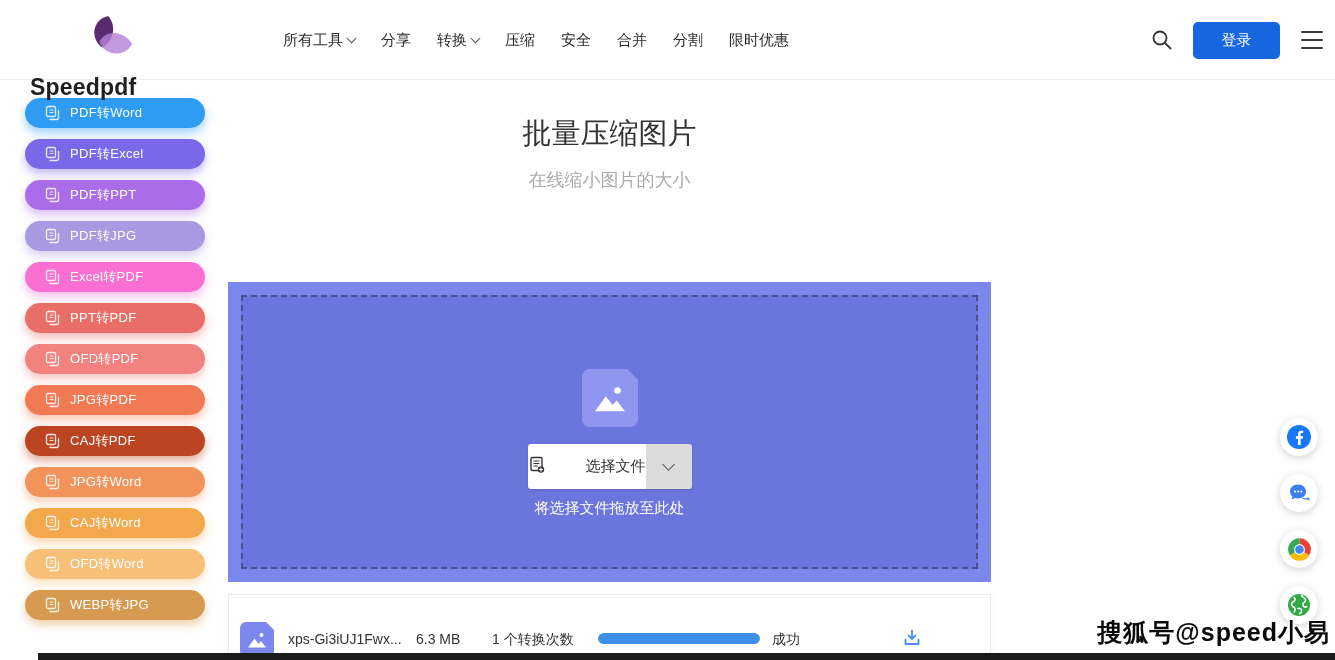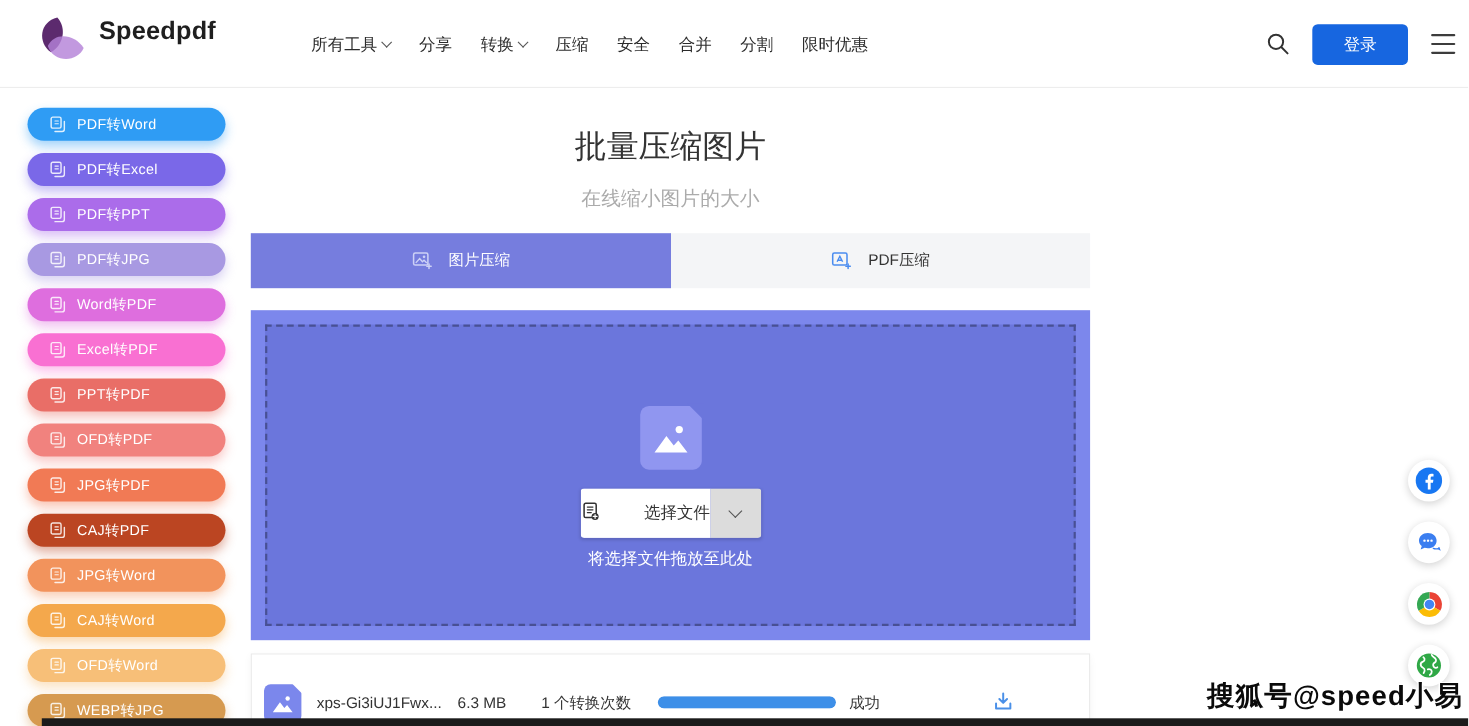--- a/index.html
+++ b/index.html
@@ -3,21 +3,21 @@
 <meta charset="utf-8">
 <style>
   * { margin:0; padding:0; box-sizing:border-box; }
   html,body { background:#fff; }
   .page{
     position:relative; width:1335px; height:660px; overflow:hidden;
     font-family:"Liberation Sans","DejaVu Sans",sans-serif; background:#fff;
   }
   
   .header{position:absolute;top:0;left:0;width:1335px;height:80px;background:#fff;border-bottom:1px solid #ededed;z-index:5;}
-  .logo{position:absolute;left:30px;top:14px;display:flex;align-items:flex-start;gap:10px;cursor:pointer;}
+  .logo{position:absolute;left:30px;top:14px;display:flex;align-items:flex-end;gap:10px;cursor:pointer;flex-direction:column;}
   .brand{font-size:23px;font-weight:700;color:#1f1f1f;letter-spacing:.2px;}
   .nav{position:absolute;left:283px;top:0;height:80px;display:flex;align-items:center;gap:26px;}
   .nav-item{display:flex;align-items:center;gap:5px;font-size:15px;color:#2b2b2b;cursor:pointer;white-space:nowrap;}
   .chev{width:7px;height:7px;border-right:1.6px solid #555;border-bottom:1.6px solid #555;transform:rotate(45deg);margin-top:-4px;}
   .search-btn{position:absolute;left:1150px;top:28px;width:24px;height:24px;cursor:pointer;}
   .login-btn{position:absolute;left:1193px;top:22px;width:87px;height:37px;border:none;border-radius:5px;
     background:#1766e0;color:#fff;font-size:15px;font-family:inherit;cursor:pointer;}
   .burger{position:absolute;left:1301px;top:31px;width:22px;height:18px;display:flex;flex-direction:column;justify-content:space-between;cursor:pointer;}
   .burger span{display:block;height:2.4px;background:#3c3c3c;border-radius:2px;}
   
@@ -179,30 +179,20 @@
         <span class="t-icon">
           <svg width="16" height="16" viewBox="0 0 16 16" fill="none">
             <rect x="1.5" y="1.5" width="9" height="10" rx="1.5" stroke="#fff" stroke-width="1.3"></rect>
             <path d="M5 5h3M5 7.5h3" stroke="#fff" stroke-width="1.1" stroke-linecap="round"></path>
             <path d="M13.5 5.5v7a2 2 0 0 1-2 2H5" stroke="#fff" stroke-width="1.3" stroke-linecap="round"></path>
           </svg>
         </span>
         <span class="t-label">PDF转JPG</span>
       </div>
 
-      <div class="tool-btn" style="--c: #de6ede;">
-        <span class="t-icon">
-          <svg width="16" height="16" viewBox="0 0 16 16" fill="none">
-            <rect x="1.5" y="1.5" width="9" height="10" rx="1.5" stroke="#fff" stroke-width="1.3"></rect>
-            <path d="M5 5h3M5 7.5h3" stroke="#fff" stroke-width="1.1" stroke-linecap="round"></path>
-            <path d="M13.5 5.5v7a2 2 0 0 1-2 2H5" stroke="#fff" stroke-width="1.3" stroke-linecap="round"></path>
-          </svg>
-        </span>
-        <span class="t-label">Word转PDF</span>
-      </div>
 
       <div class="tool-btn" style="--c: #f970d2;">
         <span class="t-icon">
           <svg width="16" height="16" viewBox="0 0 16 16" fill="none">
             <rect x="1.5" y="1.5" width="9" height="10" rx="1.5" stroke="#fff" stroke-width="1.3"></rect>
             <path d="M5 5h3M5 7.5h3" stroke="#fff" stroke-width="1.1" stroke-linecap="round"></path>
             <path d="M13.5 5.5v7a2 2 0 0 1-2 2H5" stroke="#fff" stroke-width="1.3" stroke-linecap="round"></path>
           </svg>
         </span>
         <span class="t-label">Excel转PDF</span>
@@ -293,43 +283,20 @@
             <path d="M13.5 5.5v7a2 2 0 0 1-2 2H5" stroke="#fff" stroke-width="1.3" stroke-linecap="round"></path>
           </svg>
         </span>
         <span class="t-label">WEBP转JPG</span>
       </div>
     </div>
 
   <h1 class="main-title">批量压缩图片</h1>
   <div class="main-subtitle">在线缩小图片的大小</div>
 
-  <div class="tabs">
-    <div class="tab active">
-      <span class="tab-icon">
-        <svg width="20" height="20" viewBox="0 0 20 20" fill="none">
-          <rect x="2" y="3" width="13" height="11" rx="1.5" stroke="#cdd1f6" stroke-width="1.4"></rect>
-          <circle cx="11.5" cy="6.5" r="1.2" fill="#cdd1f6"></circle>
-          <path d="M4 12l3.5-4 2.5 3 1.5-1.5 2.5 2.5" stroke="#cdd1f6" stroke-width="1.3" fill="none"></path>
-          <path d="M16 13v4M14 15h4" stroke="#cdd1f6" stroke-width="1.4" stroke-linecap="round"></path>
-        </svg>
-      </span>
-      <span>图片压缩</span>
-    </div>
-    <div class="tab inactive">
-      <span class="tab-icon">
-        <svg width="20" height="20" viewBox="0 0 20 20" fill="none">
-          <rect x="2" y="3" width="13" height="11" rx="1.5" stroke="#4a8cf0" stroke-width="1.4"></rect>
-          <path d="M6 11l2.5-5 2.5 5M7 9.6h3" stroke="#4a8cf0" stroke-width="1.3" fill="none"></path>
-          <path d="M16 13v4M14 15h4" stroke="#4a8cf0" stroke-width="1.4" stroke-linecap="round"></path>
-        </svg>
-      </span>
-      <span>PDF压缩</span>
-    </div>
-  </div>
 
   <div class="dropzone">
     <div class="drop-inner">
       <div class="up-icon">
         <svg width="40" height="34" viewBox="0 0 24 20">
           <circle cx="16.5" cy="5.5" r="2" fill="#fff"></circle>
           <path d="M3 18 L9.5 9 L13.5 14.2 L16 11.5 L21 18 Z" fill="#fff"></path>
         </svg>
       </div>
       <div class="choose-wrap">

